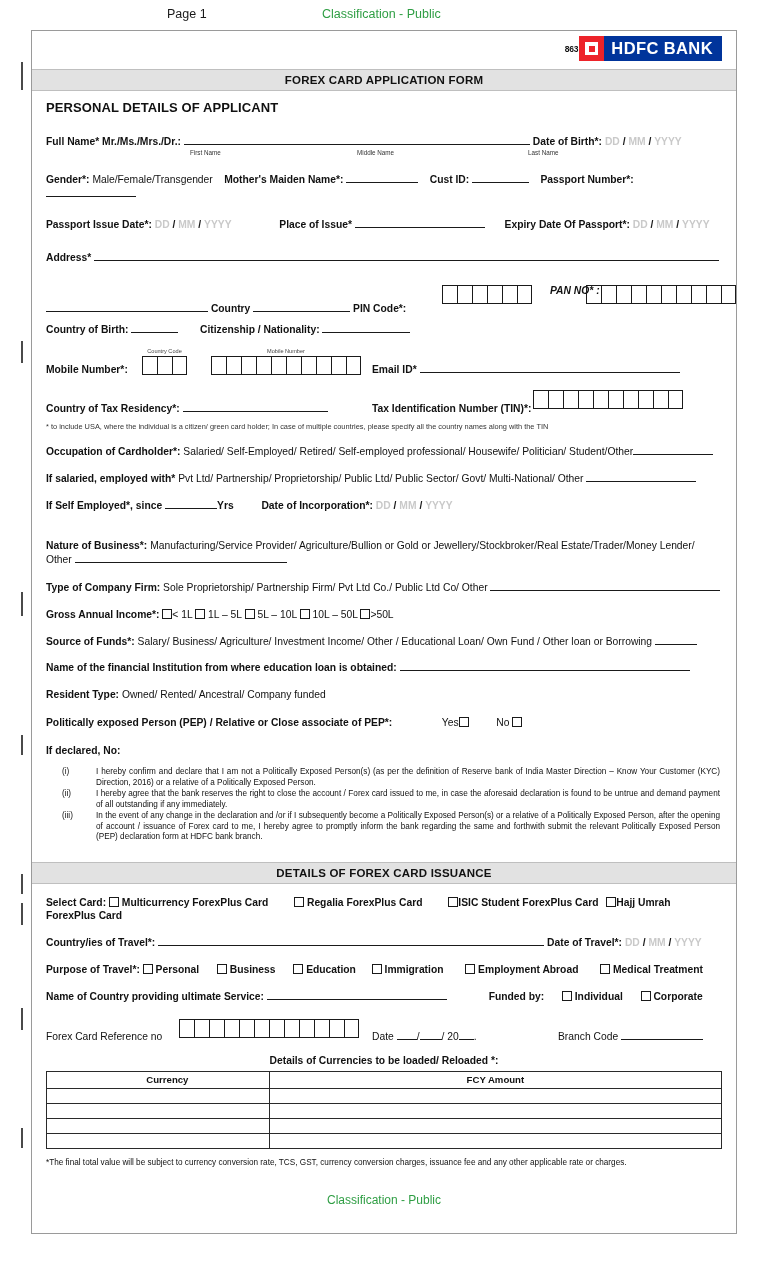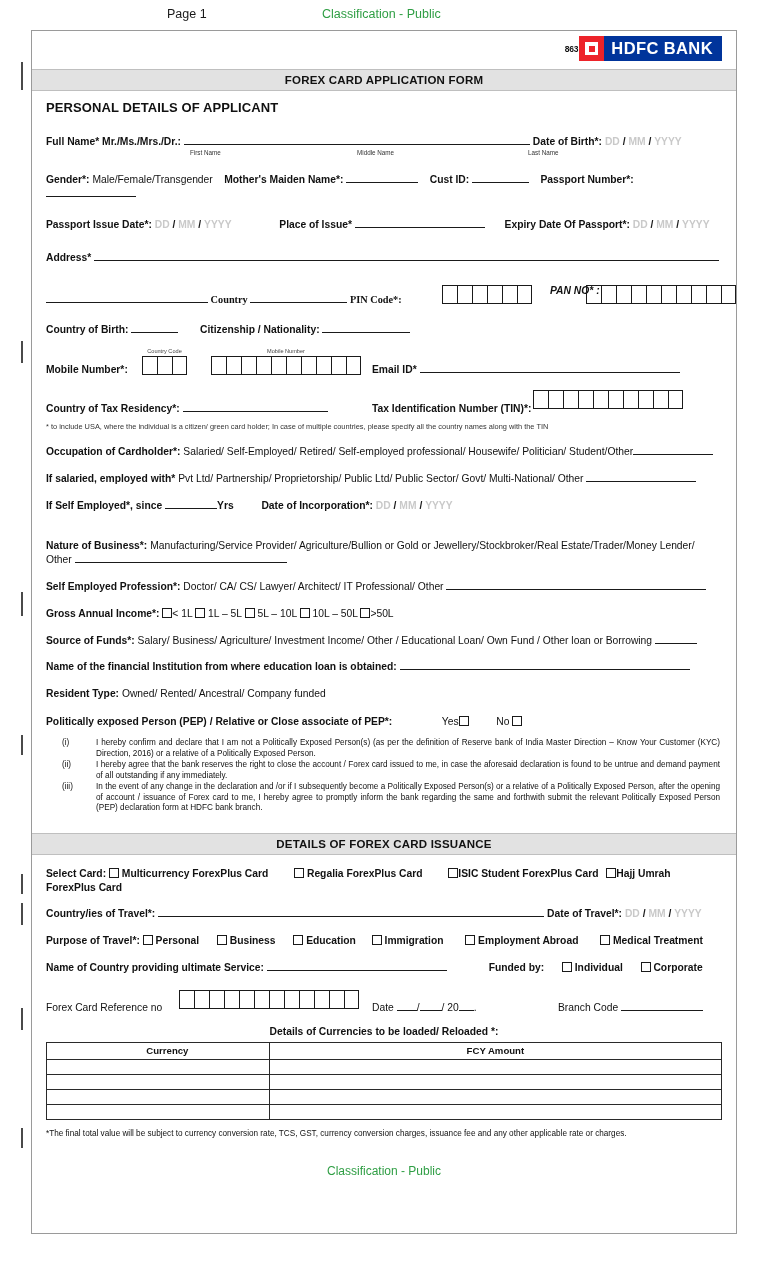--- a/index.html
+++ b/index.html
@@ -253,21 +253,21 @@
       <span class="slash">/</span>
       <span class="muted">YYYY</span>
     </div>
 
     <div class="row" style="margin-top:19px;">
       <span class="lbl-b">Address*</span>
       <span class="ul" style="width:625px;"></span>
     </div>
 
     <div class="row" style="margin-top:18px; position:relative; height:30px;">
-      <span style="position:absolute;left:0;top:11px;font-family:Liberation Serif, serif;">
+      <span style="position:absolute;left:0;top:20px;">
         <span class="ul" style="width:162px;"></span>
         <span class="lbl-b">Country</span>
         <span class="ul" style="width:97px;"></span>
         <span class="lbl-b">PIN Code*:</span>
       </span>
       <span class="boxes" style="position:absolute;left:396px;top:3px;">
         <span></span>
           <span></span>
           <span></span>
           <span></span>
@@ -375,26 +375,26 @@
 
     <div class="row" style="margin-top:26px;">
       <span class="lbl-b">Nature of Business*:</span>
       <span class="lbl-n">Manufacturing/Service Provider/ Agriculture/Bullion or Gold or Jewellery/Stockbroker/Real Estate/Trader/Money Lender/</span>
     </div>
     <div class="row">
       <span class="lbl-n">Other</span>
       <span class="ul" style="width:212px;"></span>
     </div>
 
-
-    <div class="row" style="margin-top:13px;">
-      <span class="lbl-b">Self Employed Profession*:</span>
-      <span class="lbl-n">Doctor/ CA/ CS/ Lawyer/ Architect/ IT Professional/ Other</span>
-      <span class="ul" style="width:260px;"></span>
-    </div>
+    <div class="row" style="margin-top:14px;">
+      <span class="lbl-b">Type of Company Firm:</span>
+      <span class="lbl-n">Sole Proprietorship/ Partnership Firm/ Pvt Ltd Co./ Public Ltd Co/ Other</span>
+      <span class="ul" style="width:230px;"></span>
+    </div>
+
 
     <div class="row" style="margin-top:13px;">
       <span class="lbl-b">Gross Annual Income*:</span>
       <span class="cb"></span><span class="lbl-n">&lt; 1L</span>
       <span class="cb"></span> <span class="lbl-n">1L – 5L</span>
       <span class="cb"></span> <span class="lbl-n">5L – 10L</span>
       <span class="cb"></span> <span class="lbl-n">10L – 50L</span>
       <span class="cb"></span><span class="lbl-n">&gt;50L</span>
     </div>
 
@@ -415,20 +415,23 @@
     </div>
 
     <div class="row" style="margin-top:14px;">
       <span class="lbl-b">Politically exposed Person (PEP) / Relative or Close associate of PEP*:</span>
       <span style="display:inline-block;width:44px;"></span>
       <span class="lbl-n">Yes</span><span class="cb"></span>
       <span style="display:inline-block;width:22px;"></span>
       <span class="lbl-n">No</span>&nbsp;<span class="cb"></span>
     </div>
 
+    <div class="row" style="margin-top:14px;">
+      <span class="lbl-b">If declared, No:</span>
+    </div>
 
     <div class="decl" style="margin-top:9px;">
       <div class="decl-item">
         <span class="decl-num">(i)</span>
         <span class="decl-txt">I hereby confirm and declare that I am not a Politically Exposed Person(s) (as per the definition of Reserve bank of India Master Direction – Know Your Customer (KYC) Direction, 2016) or a relative of a Politically Exposed Person.</span>
       </div>
       <div class="decl-item">
         <span class="decl-num">(ii)</span>
         <span class="decl-txt">I hereby agree that the bank reserves the right to close the account / Forex card issued to me, in case the aforesaid declaration is found to be untrue and demand payment of all outstanding if any immediately.</span>
       </div>

